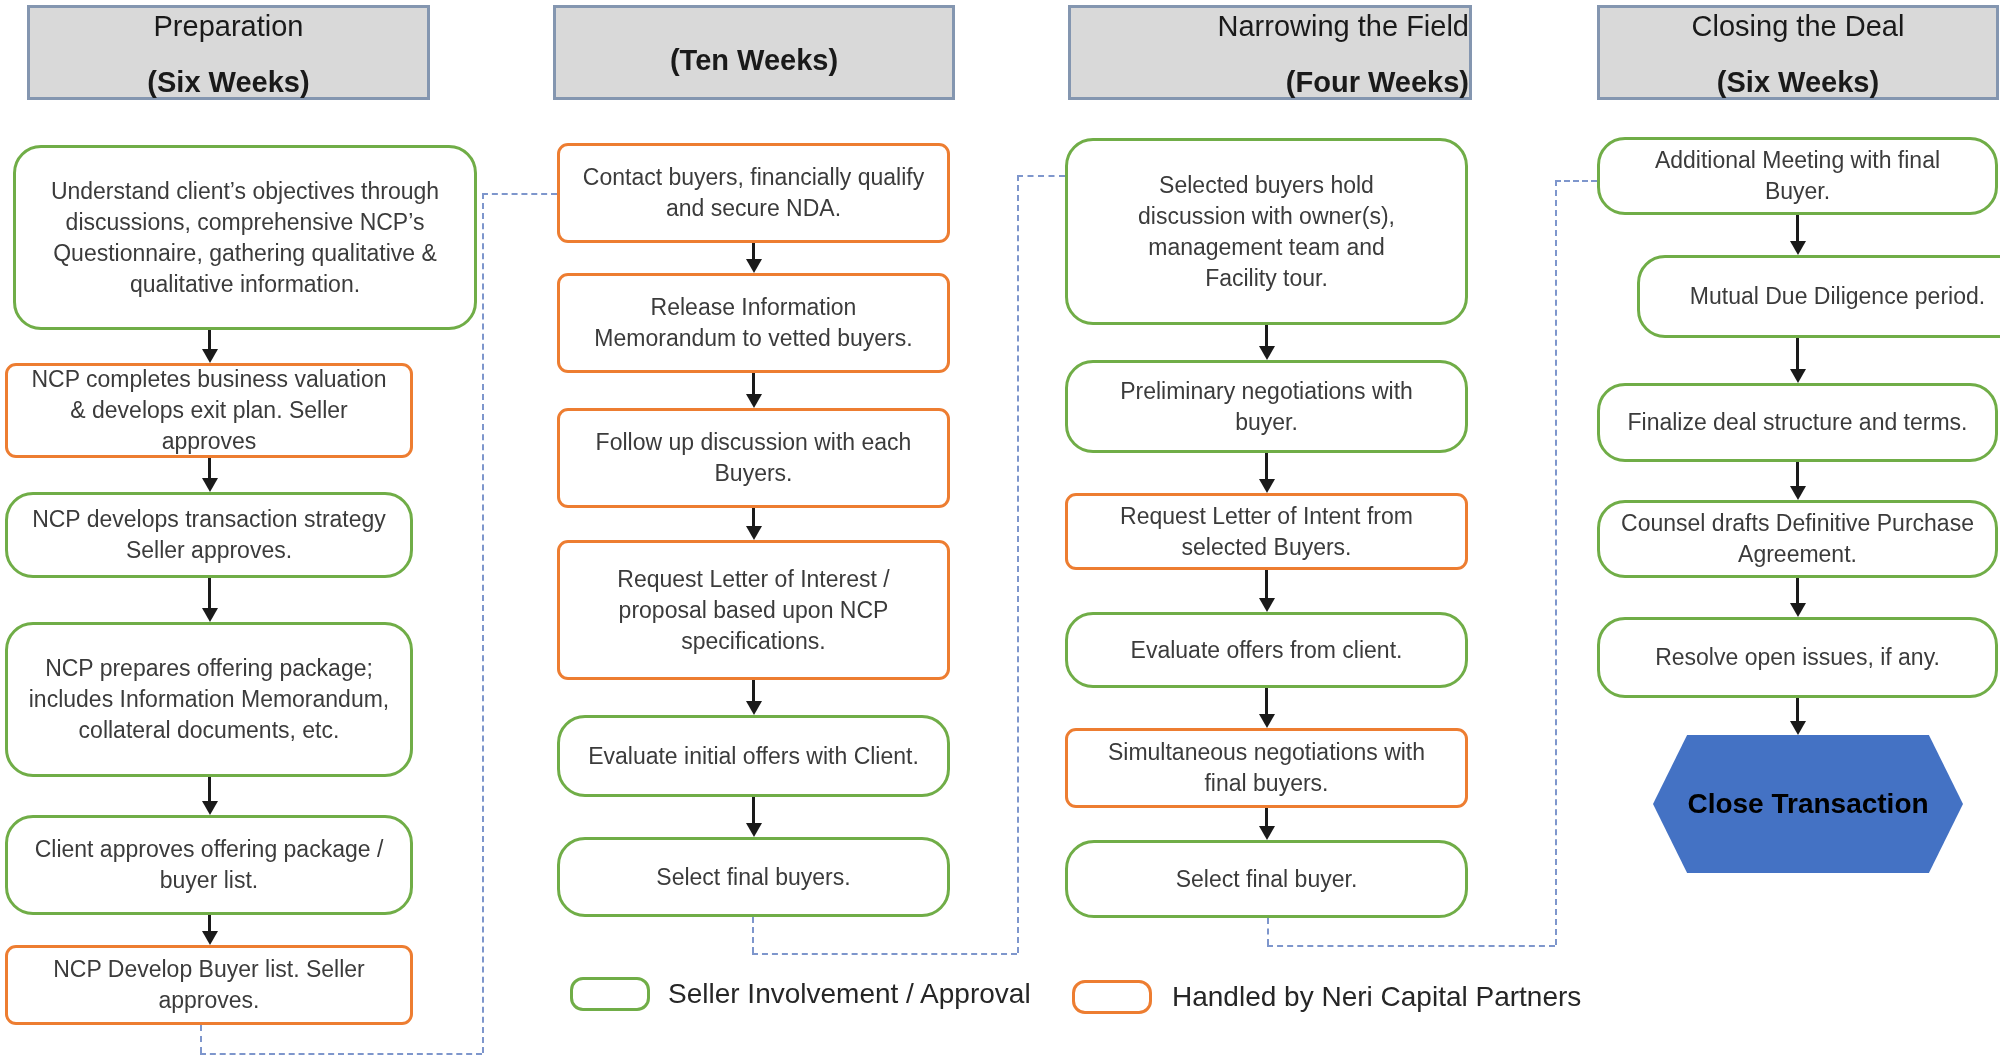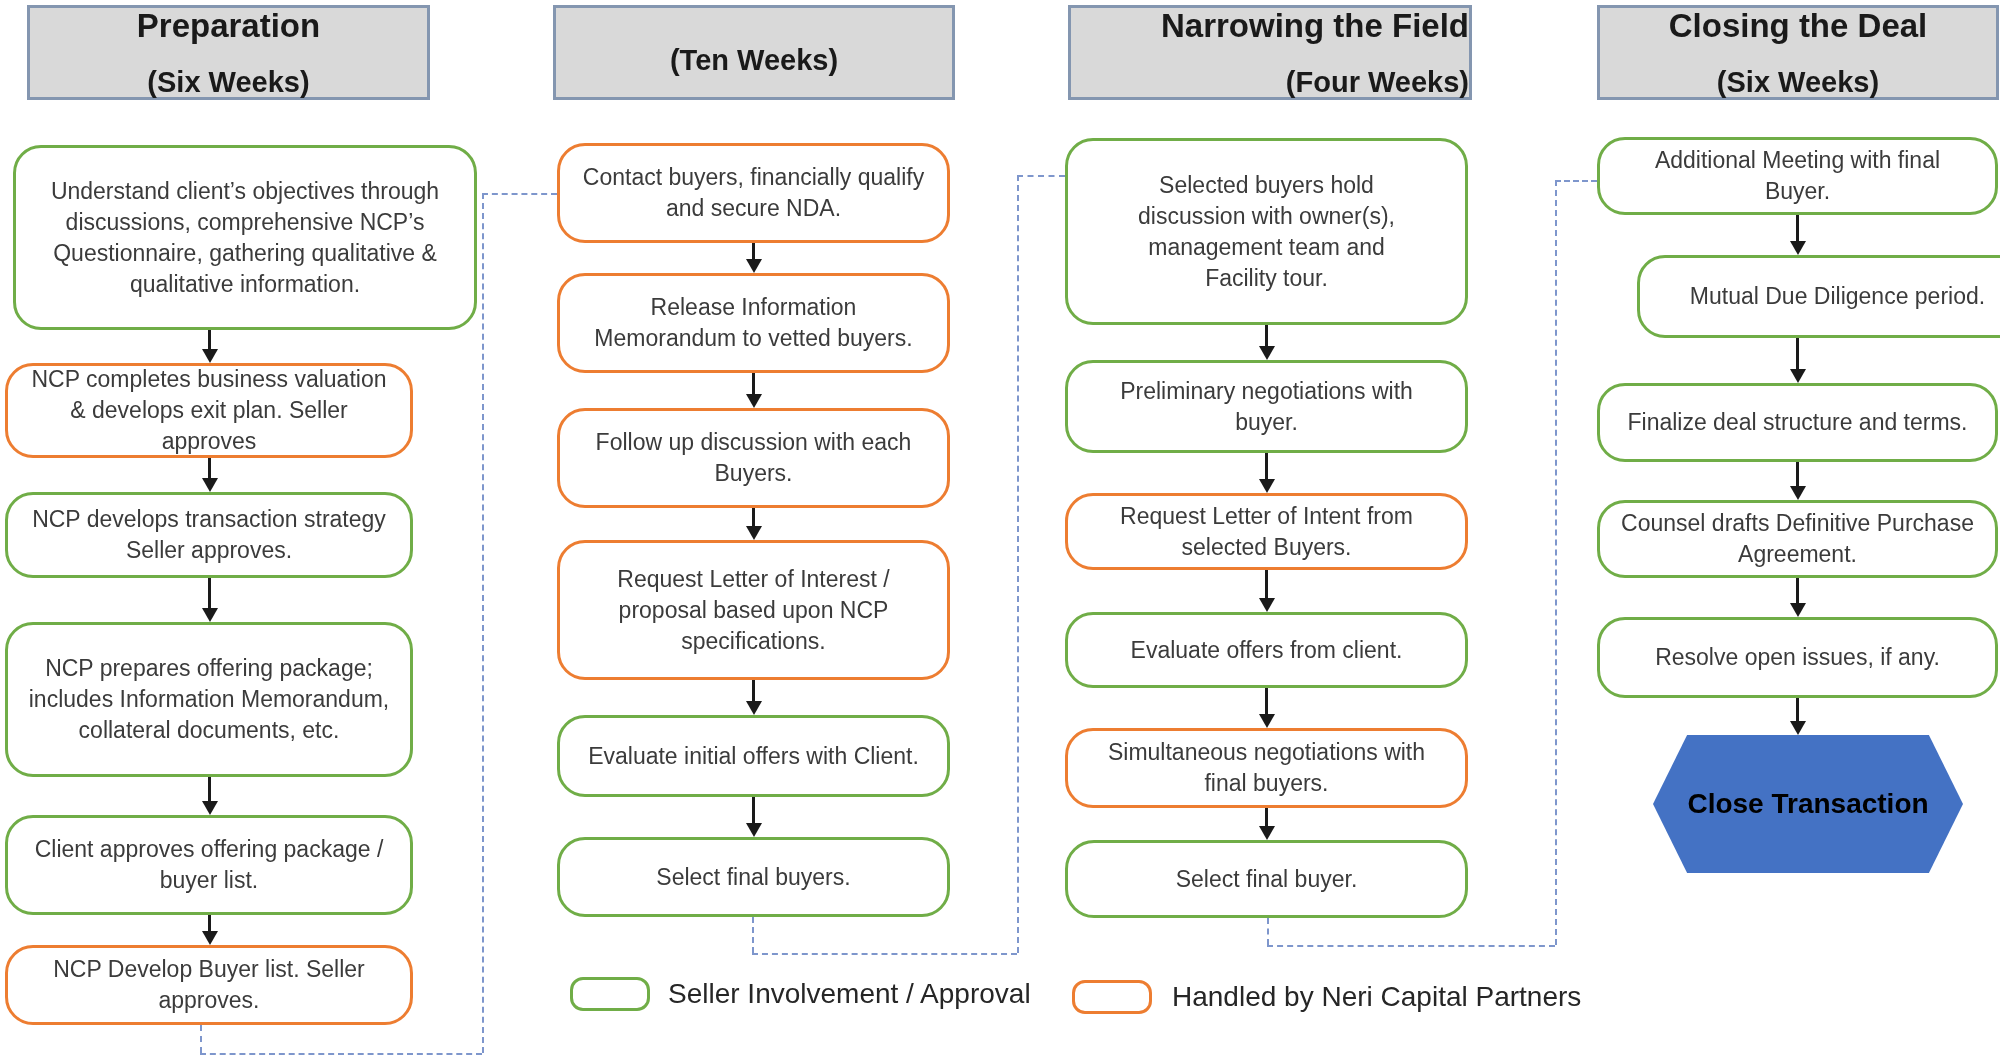--- a/index.html
+++ b/index.html
@@ -1,28 +1,28 @@
 <!DOCTYPE html>
 <html><head>
 <meta charset="utf-8">
 <style>
   html,body{margin:0;padding:0;background:#ffffff;}
   body{font-family:"Liberation Sans",sans-serif;}
   #canvas{position:relative;width:2000px;height:1059px;background:#ffffff;overflow:hidden;}
 
   .header{position:absolute;background:#D9D9D9;border:3px solid #8496B0;box-sizing:border-box;
           display:flex;flex-direction:column;align-items:center;justify-content:center;text-align:center;color:#1a1a1a;}
-  .header .t{font-size:33px;font-weight:bold;line-height:44px;}
+  .header .t{font-size:29px;font-weight:normal;line-height:44px;}
   .header .s{font-size:29px;font-weight:bold;line-height:37px;margin-top:16px;}
 
   .node{position:absolute;background:#ffffff;border:3px solid #999;border-radius:28px;box-sizing:border-box;
         display:flex;align-items:center;justify-content:center;text-align:center;
         font-size:23px;line-height:31px;color:#3b3b3b;padding:6px 20px;}
   .node.green{border-color:#70AD47;}
-  .node.orange{border-color:#ED7D31;}
+  .node.orange{border-color:#ED7D31;border-radius:11px;}
 
   .arrow{position:absolute;width:3px;background:#1a1a1a;}
   .arrow::after{content:"";position:absolute;left:-6.5px;bottom:-13px;width:0;height:0;
                 border-left:8px solid transparent;border-right:8px solid transparent;border-top:14px solid #1a1a1a;}
 
   .conn-v{position:absolute;width:0;border-left:2px dashed #7E96CC;}
   .conn-h{position:absolute;height:0;border-top:2px dashed #7E96CC;}
 
   .hex{position:absolute;background:#4472C4;display:flex;align-items:center;justify-content:center;
        color:#000000;font-weight:bold;font-size:28px;

